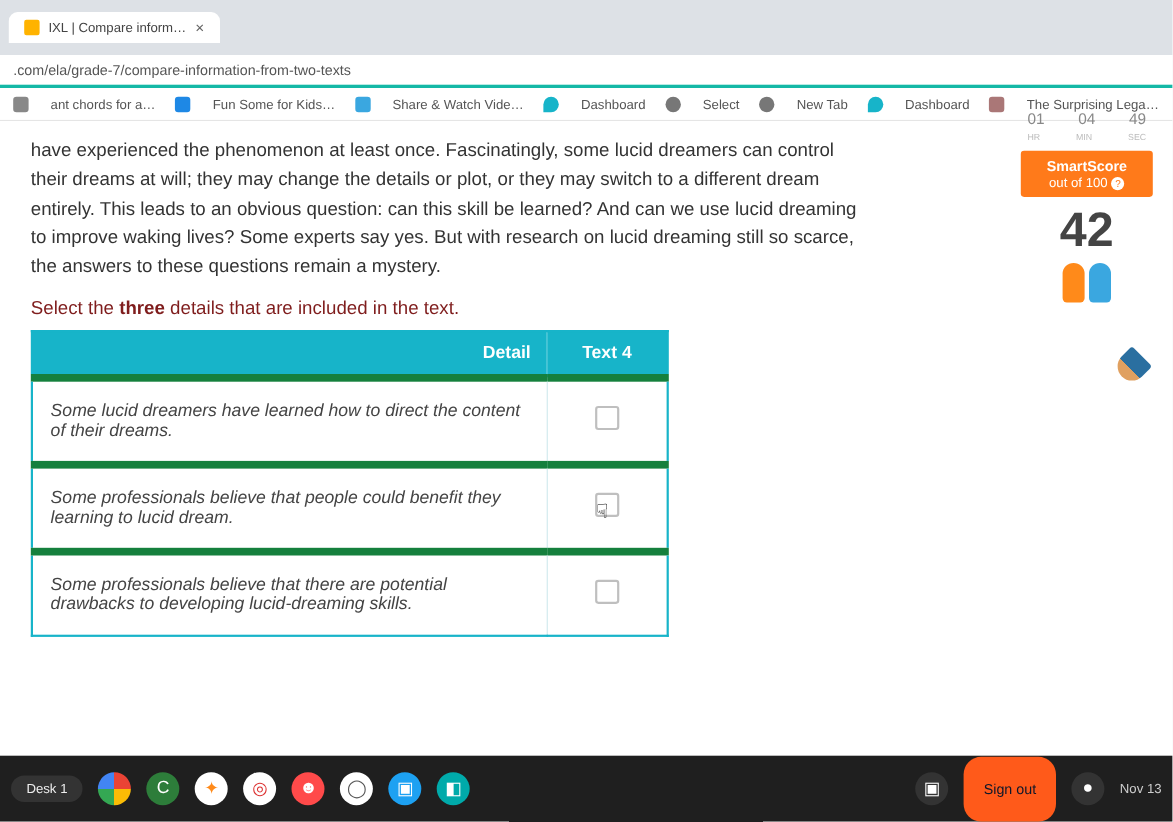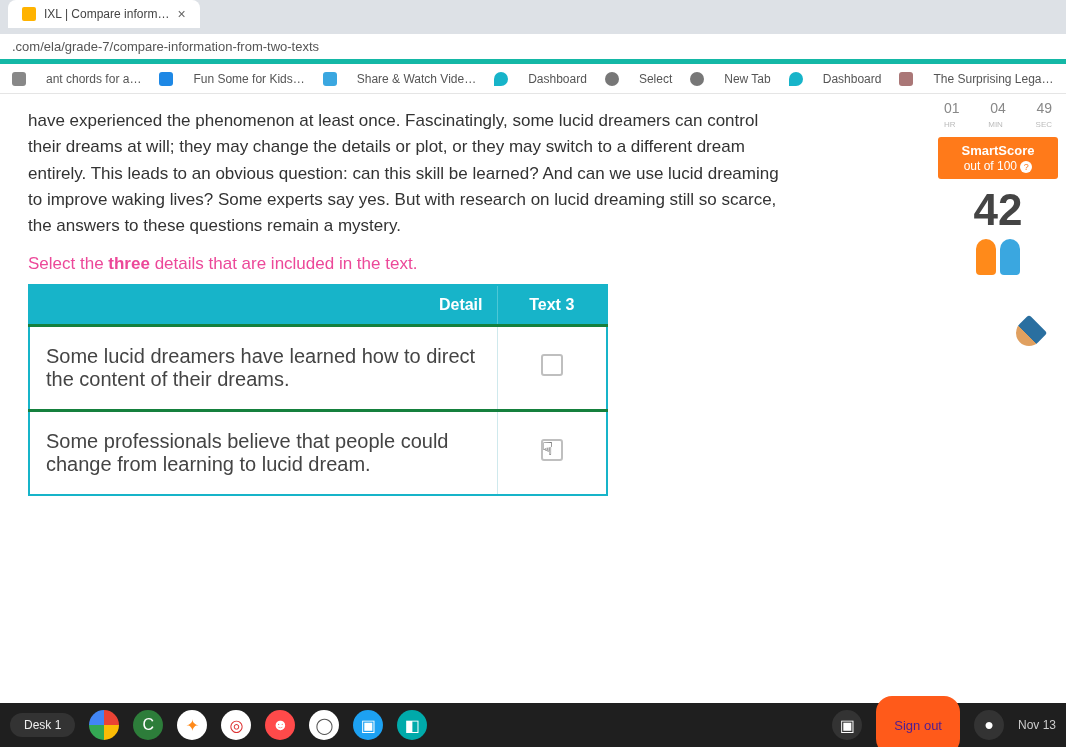--- a/index.html
+++ b/index.html
@@ -7,24 +7,24 @@
     font-family: Arial, Helvetica, sans-serif;
     background: #f5f5f5;
     width: 1066px;
     height: 747px;
     overflow: hidden;
     position: relative;
   }
 
   
   .tab-strip {
-    height: 34px;
+    height: 50px;
     background: #dde1e6;
     display: flex;
-    align-items: flex-start;
+    align-items: center;
     padding-left: 8px;
   }
   .tab {
     background: #fff;
     border-radius: 8px 8px 0 0;
     padding: 6px 14px;
     font-size: 12px;
     color: #444;
     display: flex;
     align-items: center;
@@ -35,21 +35,21 @@
     width: 14px; height: 14px;
     background: #ffb300;
     border-radius: 2px;
     display:inline-block;
   }
   .tab .close { color:#666; font-size:14px; }
 
   .addr-bar {
     height: 30px;
     background: #fff;
-    border-bottom: 5px solid #14b8a6;
+    border-bottom: 3px solid #14b8a6;
     display: flex;
     align-items: center;
     padding: 0 12px;
     font-size: 13px;
     color: #555;
   }
 
   .bookmarks {
     height: 30px;
     background: #fff;
@@ -76,65 +76,66 @@
   }
   .passage {
     font-size: 17px;
     line-height: 1.55;
     color: #333;
     max-width: 760px;
   }
   .prompt {
     margin-top: 14px;
     font-size: 17px;
-    color: #ec4899;
+    color: #7f1d1d;
   }
   .prompt b { font-weight: bold; }
 
   .answer-table {
     margin-top: 10px;
     border: 2px solid #17b4c9;
     border-collapse: collapse;
     width: 580px;
   }
   .answer-table th {
     background: #17b4c9;
     color: #fff;
     font-weight: bold;
     padding: 10px 14px;
     text-align: right;
     font-size: 16px;
     border-right: 1px solid #4dc7d6;
   }
   .answer-table th.col2 { width: 110px; text-align:center;}
   .answer-table td {
-    border-top: 3px solid #15803d;
+    border-top: 7px solid #15803d;
     padding: 18px 16px;
-    font-size: 20px;
+    font-size: 16px;
     color: #444;
     vertical-align: middle;
+    font-style: italic;
   }
   .answer-table td.cb-cell {
     text-align: center;
     border-left: 1px solid #cfe9ed;
   }
   .cb {
     width: 22px; height: 22px;
     border: 2px solid #bfbfbf;
     border-radius: 3px;
     display: inline-block;
     background:#fff;
     cursor:pointer;
   }
 
   
   .score-panel {
     position: absolute;
     top: 100px;
-    right: 8px;
+    right: 18px;
     width: 120px;
     text-align: center;
   }
   .time-row {
     display:flex; justify-content:space-between;
     font-size: 14px; color:#888; padding: 0 6px 4px;
   }
   .time-lbl {
     display:flex; justify-content:space-between;
     font-size: 8px; color:#bbb; padding: 0 6px 8px;
@@ -164,40 +165,40 @@
     position:absolute; right:24px; top: 320px;
     width: 26px; height:26px; transform: rotate(45deg);
     background: linear-gradient(#2a6fa0 60%, #e0a060 60%);
     border-radius: 3px 3px 50% 50%;
   }
 
   
   .shelf {
     position: absolute;
     bottom: 0; left:0; right:0;
-    height: 44px;
+    height: 60px;
     background: #1f1f1f;
     display: flex;
     align-items: center;
     padding: 0 10px;
     gap: 14px;
     color:#eee;
     font-size:12px;
   }
   .shelf .spacer { flex:1; }
   .shelf-icon {
     width: 30px; height:30px; border-radius:50%;
     display:flex; align-items:center; justify-content:center;
     font-size:16px; color:#fff;
   }
   .desk-pill {
     background:#333; border-radius: 14px; padding:5px 14px; font-size:12px;
   }
   .signout {
-    background:#ff5a1a; color:#4c1d95; border-radius:16px; padding:22px 18px;
+    background:#ff5a1a; color:#0f172a; border-radius:16px; padding:22px 18px;
     font-size:13px; cursor:pointer;
   }
   .cursor-hand {
     position:absolute;
     left: 542px;
     top: 344px;
     font-size: 18px;
     pointer-events:none;
   }
 </style>
@@ -256,30 +257,34 @@
   <p class="passage">have experienced the phenomenon at least once. Fascinatingly, some lucid dreamers can control their dreams at will; they may change the details or plot, or they may switch to a different dream entirely. This leads to an obvious question: can this skill be learned? And can we use lucid dreaming to improve waking lives? Some experts say yes. But with research on lucid dreaming still so scarce, the answers to these questions remain a mystery.</p>
 
   <p class="prompt">
     <span>Select the </span><b>three</b><span> details that are included in the text.</span>
   </p>
 
   <table class="answer-table">
     <thead>
       <tr>
         <th>Detail</th>
-        <th class="col2">Text 3</th>
+        <th class="col2">Text 4</th>
       </tr>
     </thead>
     <tbody>
       <tr>
         <td>Some lucid dreamers have learned how to direct the content of their dreams.</td>
         <td class="cb-cell"><span class="cb"></span></td>
       </tr>
       <tr>
-        <td>Some professionals believe that people could change from learning to lucid dream.</td>
+        <td>Some professionals believe that people could benefit they learning to lucid dream.</td>
+        <td class="cb-cell"><span class="cb"></span></td>
+      </tr>
+      <tr>
+        <td>Some professionals believe that there are potential drawbacks to developing lucid-dreaming skills.</td>
         <td class="cb-cell"><span class="cb"></span></td>
       </tr>
     </tbody>
   </table>
 
   <span class="cursor-hand">☟</span>
 </div>
 
 <div class="score-panel">
   <div class="time-row">

